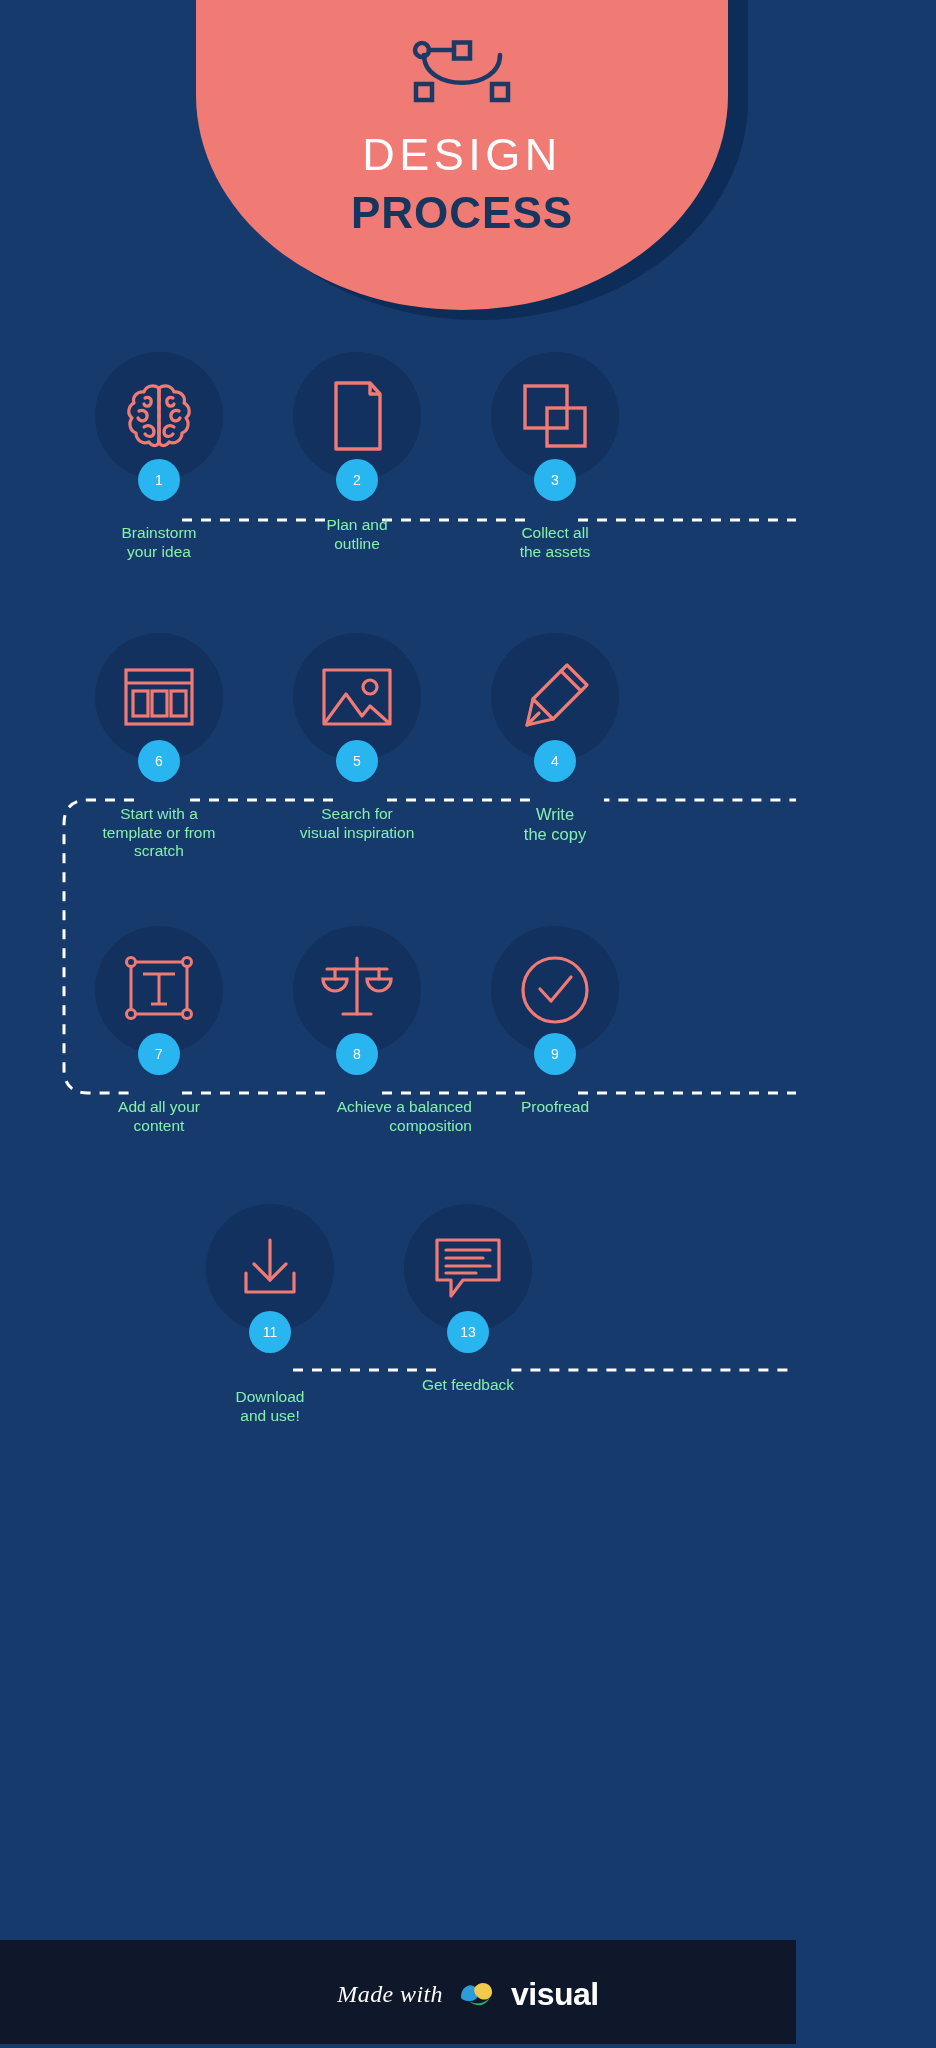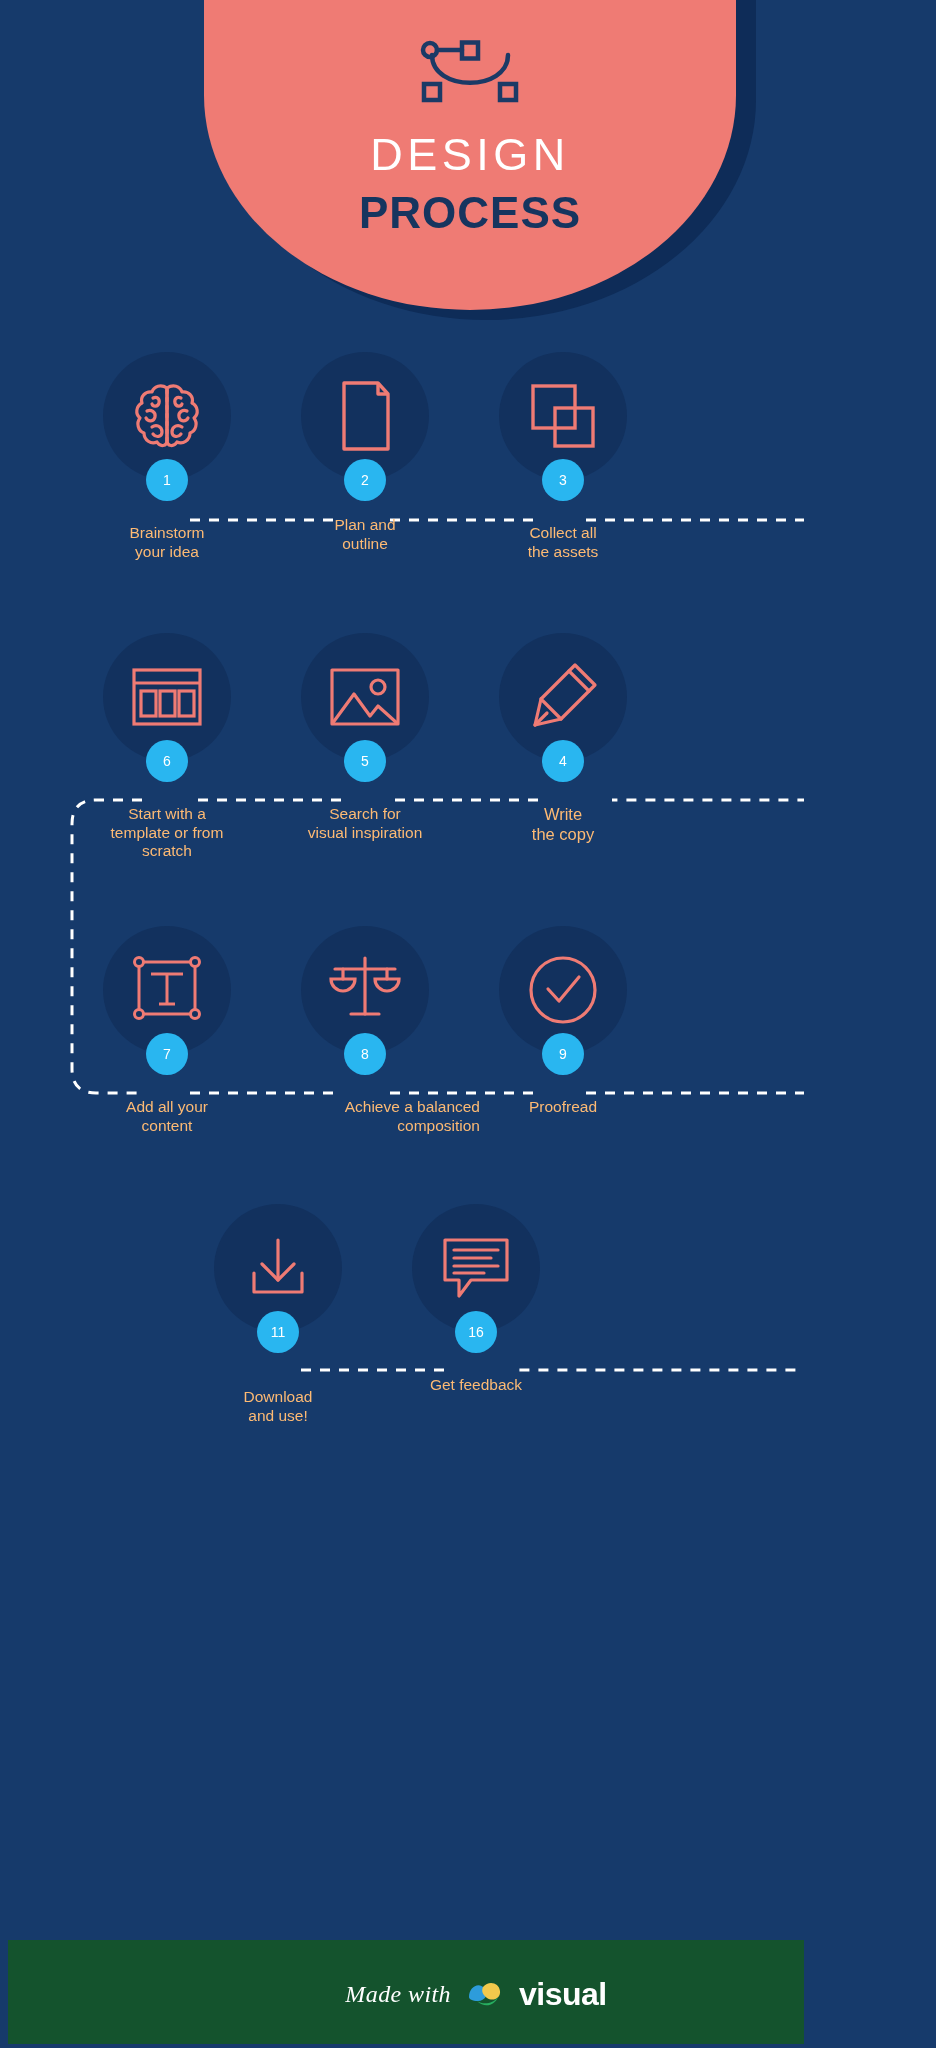--- a/index.html
+++ b/index.html
@@ -2,21 +2,21 @@
 <html><head>
 <meta charset="utf-8">
 <style>
   html,body{margin:0;padding:0;}
   body{
     width:936px;height:2048px;
     background:#163A6B;
     font-family:"Liberation Sans","DejaVu Sans",sans-serif;
     overflow:hidden;position:relative;
   }
-  #stage{position:relative;width:796px;height:2048px;overflow:hidden;margin-left:8px;}
+  #stage{position:relative;width:796px;height:2048px;overflow:hidden;}
 
   
   .header-wrap{position:absolute;left:0;top:0;width:936px;height:400px;}
   .header-shadow{
     position:absolute;left:208px;top:-62px;width:540px;height:382px;
     background:#0E2C58;
     border-bottom-left-radius:270px 220px;
     border-bottom-right-radius:270px 220px;
   }
   .header-shape{
@@ -54,30 +54,30 @@
   .badge{
     position:absolute;left:50%;transform:translateX(-50%);
     width:42px;height:42px;border-radius:50%;
     background:#29B6F0;color:#FFFFFF;
     display:flex;align-items:center;justify-content:center;
     font-size:14px;line-height:1;
     font-family:"Liberation Sans","DejaVu Sans",sans-serif;
   }
   .caption{
     position:absolute;left:0;width:230px;text-align:center;
-    color:#fdba74;font-size:15.5px;line-height:1.2;
+    color:#86efac;font-size:15.5px;line-height:1.2;
     font-family:"Liberation Sans","DejaVu Sans",sans-serif;
     white-space:pre-line;
   }
   .cap-lg{font-size:16.5px;}
 
   
   .footer{
     position:absolute;left:0;bottom:0;width:936px;height:108px;
-    background:#14532d;
+    background:#0f172a;
     display:flex;align-items:center;justify-content:center;gap:14px;
   }
   .made-with{
     color:#FFFFFF;font-size:24px;font-style:italic;
     font-family:"Liberation Serif","DejaVu Serif",serif;
     letter-spacing:.4px;
   }
   .visme-word{
     color:#FFFFFF;font-size:32px;font-weight:bold;letter-spacing:-.5px;
     font-family:"Liberation Sans","DejaVu Sans",sans-serif;
@@ -315,21 +315,21 @@
           <g fill="none" stroke="#EF7B74" stroke-width="3.2" stroke-linejoin="round" stroke-linecap="round">
             <path d="M8 8 H70 V48 H34 L22 64 L22 48 H8 Z"></path>
             <line x1="17" y1="18" x2="61" y2="18"></line>
             <line x1="17" y1="26" x2="54" y2="26"></line>
             <line x1="17" y1="34" x2="61" y2="34"></line>
             <line x1="17" y1="41" x2="47" y2="41"></line>
           </g>
         </svg>
       </div>
       <div class="badge" style="top:107px;">
-        <span>16</span>
+        <span>13</span>
       </div>
       <div class="caption" style="top:172px;">Get feedback</div>
     </div>
 
   </div>
 
   <div class="footer">
     <span class="made-with">Made with</span>
     <svg width="40" height="34" viewBox="0 0 40 34">
       <path d="M4 20 C4 10, 14 4, 20 12 C24 17, 20 24, 13 24 C7 24, 4 22, 4 20 Z" fill="#2D9CDB"></path>

